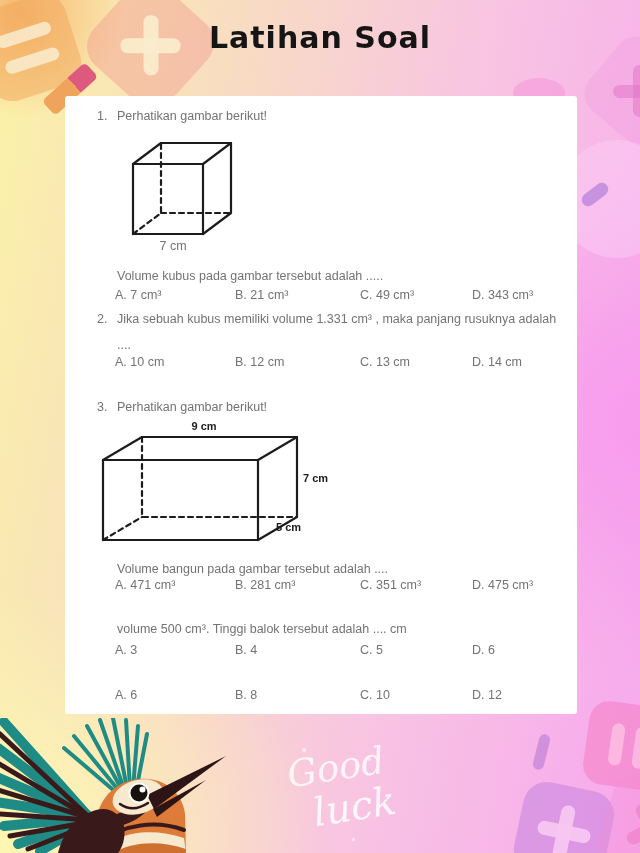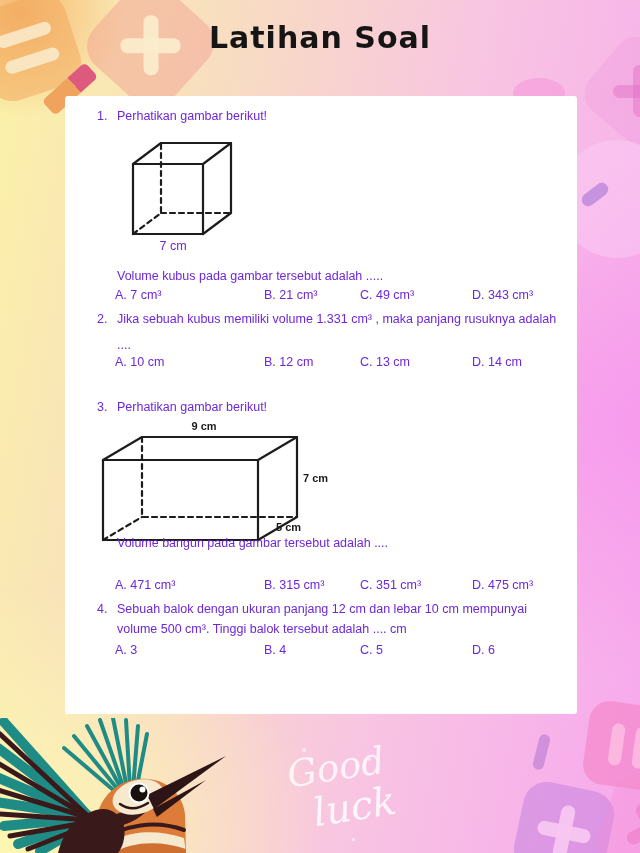--- a/index.html
+++ b/index.html
@@ -16,28 +16,28 @@
   .tile .glyph{display:flex;flex-direction:column;align-items:center;justify-content:center;}
   .bar{border-radius:7px;}
   .title{
     position:absolute;top:20px;left:0;width:100%;margin:0;text-align:center;z-index:2;
     font-size:30px;font-weight:800;letter-spacing:1px;color:#151515;
     font-family:"DejaVu Sans",sans-serif;
   }
   .card{
     position:absolute;left:65px;top:96px;width:512px;height:618px;z-index:2;
     background:#ffffff;border-radius:3px;
-    font-size:12.5px;color:#6d28d9;line-height:16px;
+    font-size:12.5px;color:#737373;line-height:16px;
   }
   .qline{position:absolute;left:32px;white-space:nowrap;}
   .qnum{display:inline-block;width:20px;}
   .qcont{position:absolute;left:52px;white-space:nowrap;}
   .optrow{position:absolute;left:0;top:0;width:100%;height:16px;}
   .opt{position:absolute;white-space:nowrap;}
-  .opt.a{left:50px;text-align:right;} .opt.b{left:199px;} .opt.c{left:295px;} .opt.d{left:407px;}
+  .opt.a{left:50px;text-align:right;} .opt.b{left:170px;} .opt.c{left:295px;} .opt.d{left:407px;}
   .fig{position:absolute;}
   .caption{position:absolute;left:78px;top:142px;width:60px;text-align:center;}
   .bird{position:absolute;left:0;top:718px;z-index:3;}
   .script{position:absolute;z-index:2;color:#fff;font-family:"DejaVu Serif",serif;font-style:italic;}
   .script.g1{left:287px;top:746px;font-size:37px;opacity:.8;transform:rotate(-9deg);}
   .script.g2{left:313px;top:784px;font-size:39px;opacity:.85;transform:rotate(-9deg);}
   .sparkle{position:absolute;background:#fff;border-radius:50%;opacity:.6;z-index:2;}
   .blob{position:absolute;border-radius:50%;z-index:1;}
   .penmark{position:absolute;border-radius:7px;z-index:1;}
 </style>
@@ -139,39 +139,42 @@
           <path d="M49,23 L49,103 L204,103"></path>
           <path d="M10,126 L49,103"></path>
         </g>
       </g>
       <g font-family="Liberation Sans, sans-serif" font-size="11" font-weight="bold" fill="#1c1c1c">
         <text x="111" y="16" text-anchor="middle">9 cm</text>
         <text x="210" y="68">7 cm</text>
         <text x="183" y="117">5 cm</text>
       </g>
     </svg>
-    <div class="qcont" style="top:439px">Volume bangun pada gambar tersebut adalah ....</div>
+    <div class="qcont" style="top:465px">Volume bangun pada gambar tersebut adalah ....</div>
     <div class="optrow" style="top:481px">
       <span class="opt a">A. 471 cm³</span>
-      <span class="opt b">B. 315 cm³</span>
+      <span class="opt b">B. 281 cm³</span>
       <span class="opt c">C. 351 cm³</span>
       <span class="opt d">D. 475 cm³</span>
     </div>
 
-    <div class="qline" style="top:505px">
-      <span class="qnum">4.</span><span>Sebuah balok dengan ukuran panjang 12 cm dan lebar 10 cm mempunyai</span>
-    </div>
     <div class="qcont" style="top:525px">volume 500 cm³. Tinggi balok tersebut adalah .... cm</div>
     <div class="optrow" style="top:546px">
       <span class="opt a">A. 3</span>
       <span class="opt b">B. 4</span>
       <span class="opt c">C. 5</span>
       <span class="opt d">D. 6</span>
     </div>
 
+    <div class="optrow" style="top:591px">
+      <span class="opt a">A. 6</span>
+      <span class="opt b">B. 8</span>
+      <span class="opt c">C. 10</span>
+      <span class="opt d">D. 12</span>
+    </div>
   </div>
 
   <svg class="bird" width="262" height="135" viewBox="0 0 262 135">
     <g stroke="#1f8b85" stroke-width="10" stroke-linecap="round" fill="none">
       <path d="M88,98 L4,4"></path>
         <path d="M88,98 L-2,30"></path>
         <path d="M88,98 L-6,58"></path>
       <path d="M88,98 L-4,84"></path>
         <path d="M88,100 L4,108"></path>
         <path d="M88,102 L18,126"></path>

